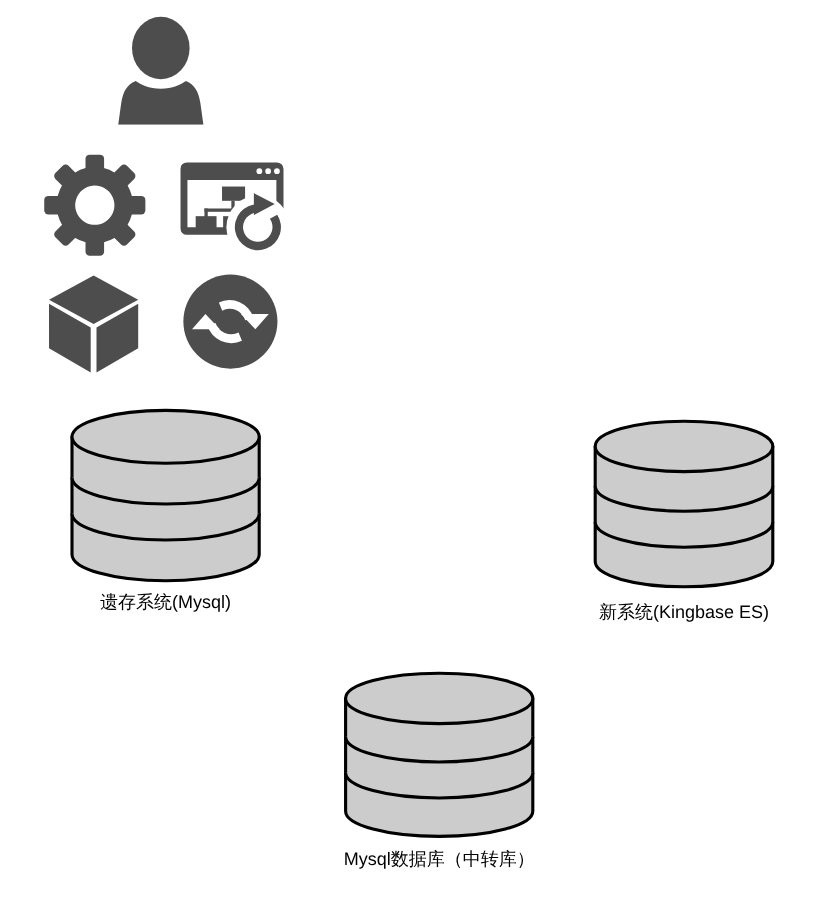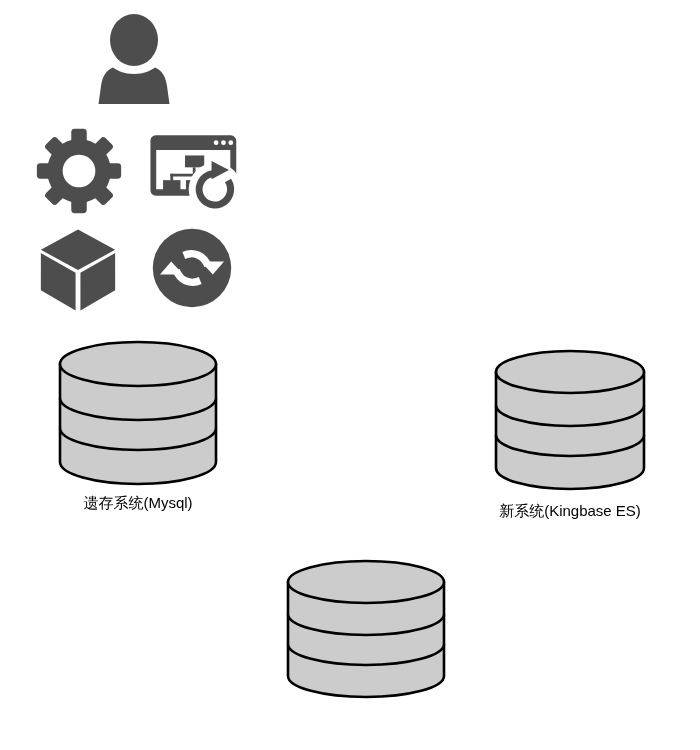--- a/index.html
+++ b/index.html
@@ -191,14 +191,15 @@
   <div class="node" id="db-transit">
     <svg class="icon-svg" viewBox="0 0 160 140" width="160" height="140" aria-hidden="true">
       <g fill="#cccccc" stroke="#000000" stroke-width="2.6" stroke-linejoin="round">
         <path d="M 2 23 L 2 117 A 78 21 0 0 0 158 117 L 158 23 Z"></path>
         <path d="M 2 85 A 78 21 0 0 0 158 85"></path>
         <path d="M 2 55 A 78 21 0 0 0 158 55"></path>
         <ellipse cx="80" cy="23" rx="78" ry="21"></ellipse>
       </g>
     </svg>
   </div>
+  <div class="db-label" id="db-transit-label">Mysql数据库（中转库）</div>
 
 </div>
 
 </body></html>

